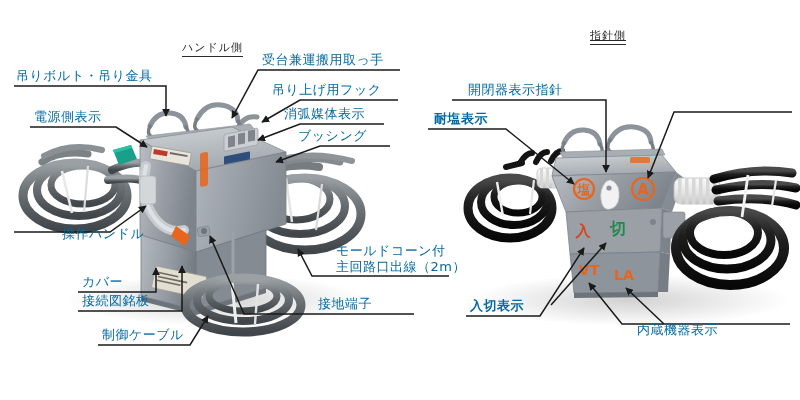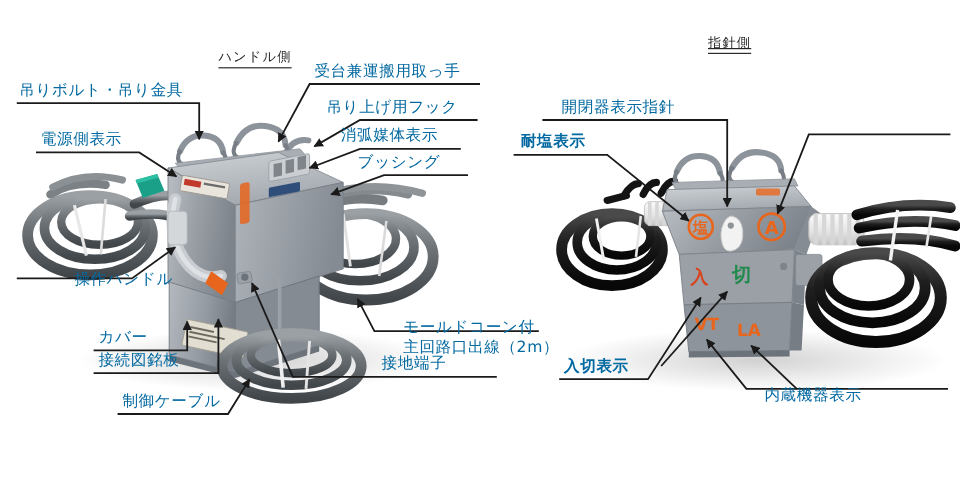--- a/index.html
+++ b/index.html
@@ -376,21 +376,21 @@
   <div class="lbl" style="left:102px;top:327px;">制御ケーブル</div>
 
   <div class="lbl" style="left:262px;top:52px;">受台兼運搬用取っ手</div>
 
   <div class="lbl" style="left:272px;top:82px;">吊り上げ用フック</div>
 
   <div class="lbl" style="left:284px;top:106px;">消弧媒体表示</div>
 
   <div class="lbl" style="left:298px;top:128px;">ブッシング</div>
 
-  <div class="lbl two" style="left:336px;top:243px;margin-top:23px;">
+  <div class="lbl two" style="left:336px;top:243px;">
     <div>モールドコーン付</div>
     <div>主回路口出線（2m）</div>
   </div>
 
   <div class="lbl" style="left:318px;top:296px;">接地端子</div>
 
   <div class="lbl" style="left:468px;top:82px;">開閉器表示指針</div>
 
   <div class="lbl" style="left:434px;top:111px;font-weight:bold;">耐塩表示</div>
 

